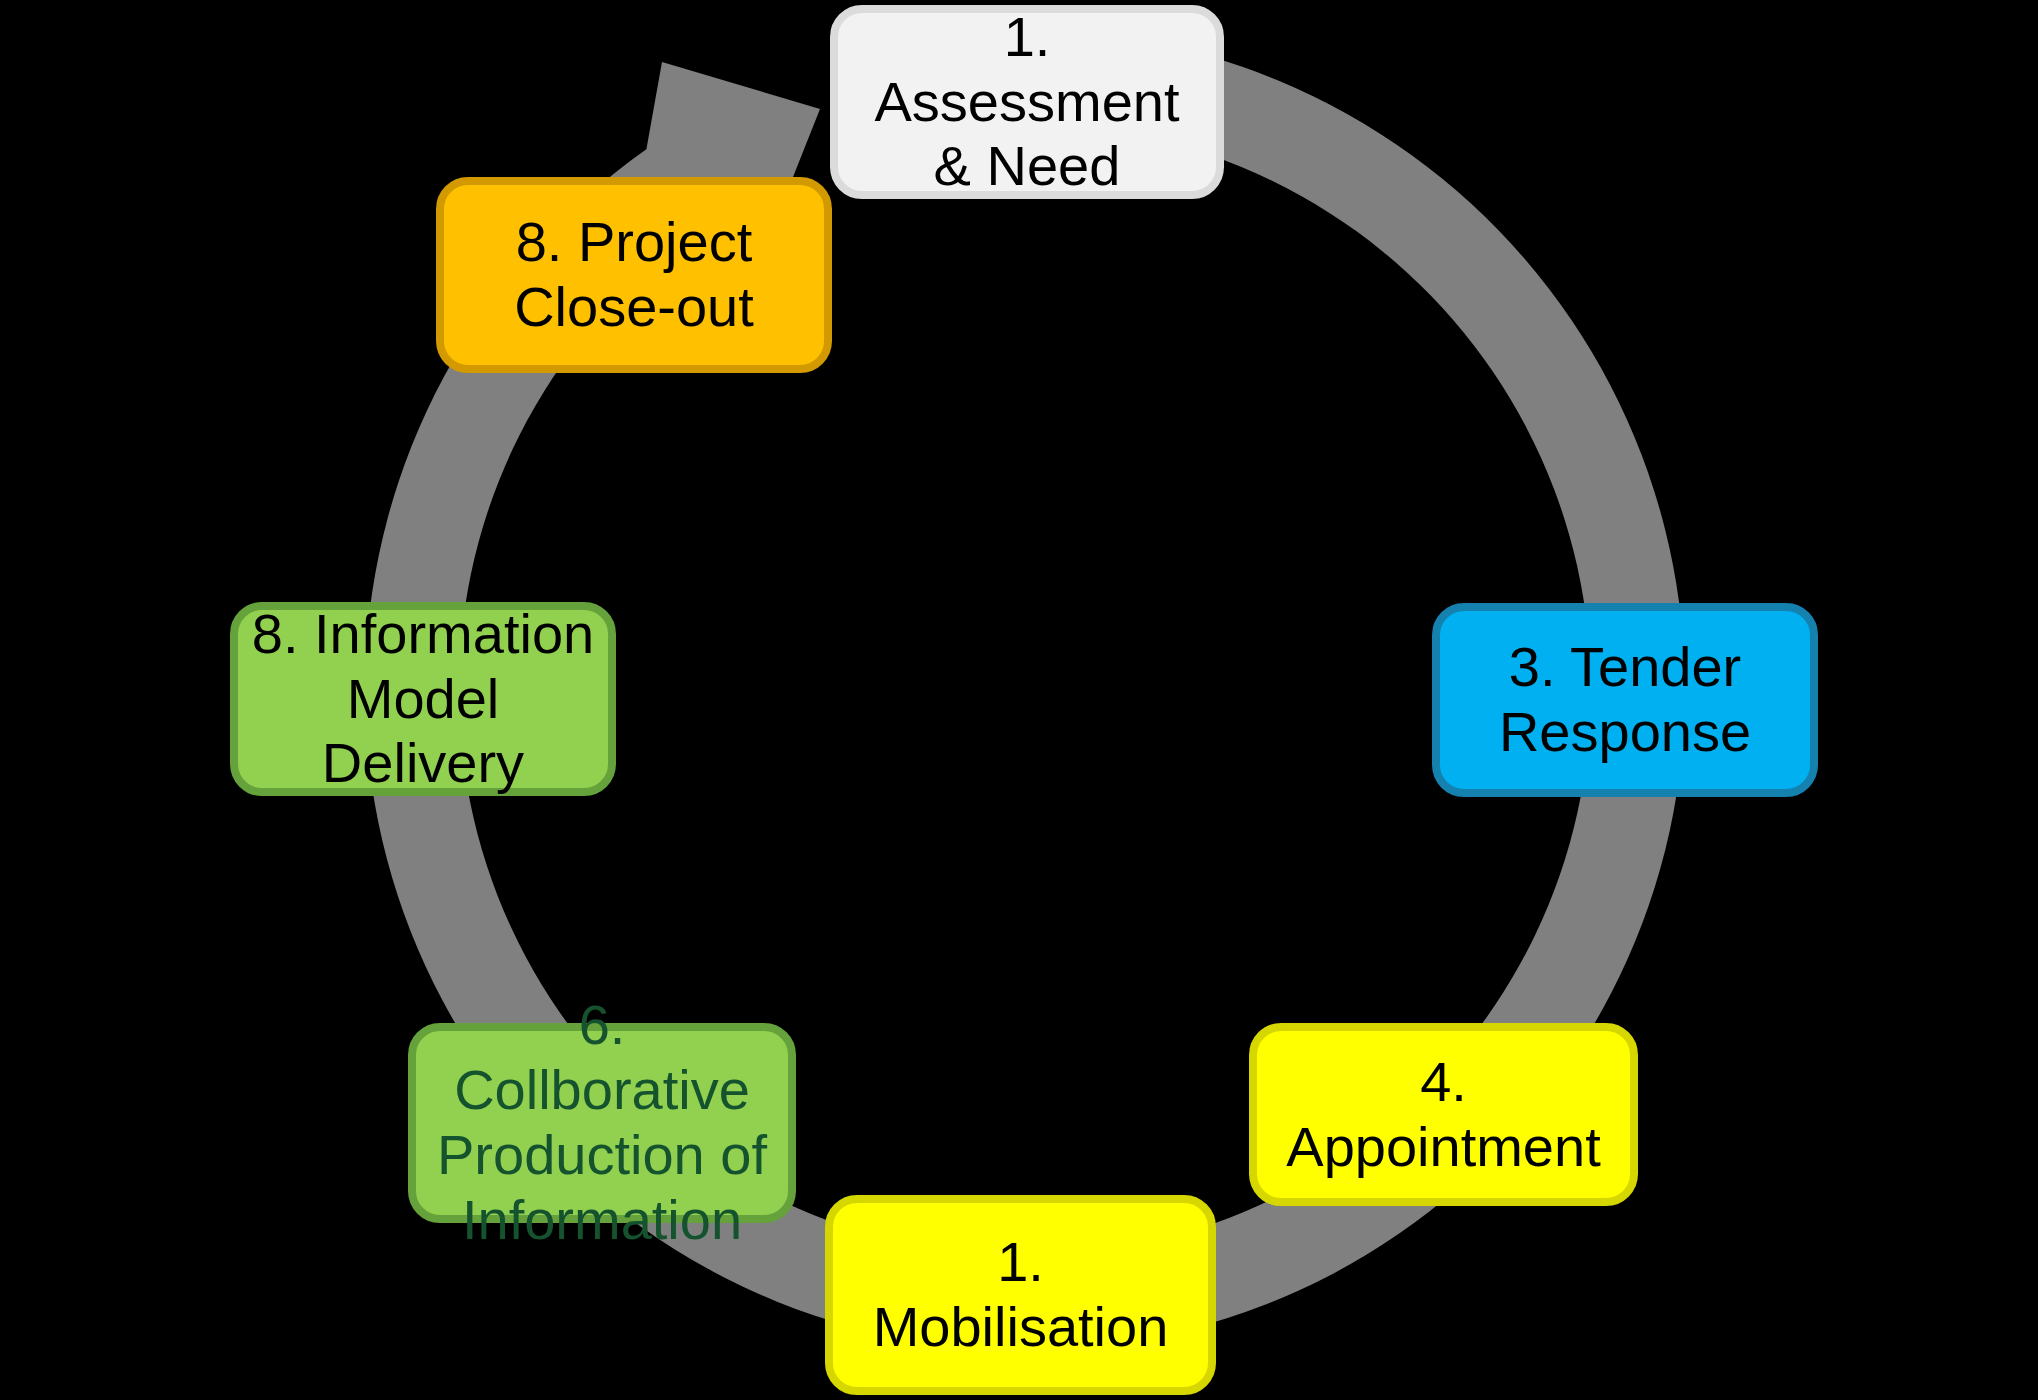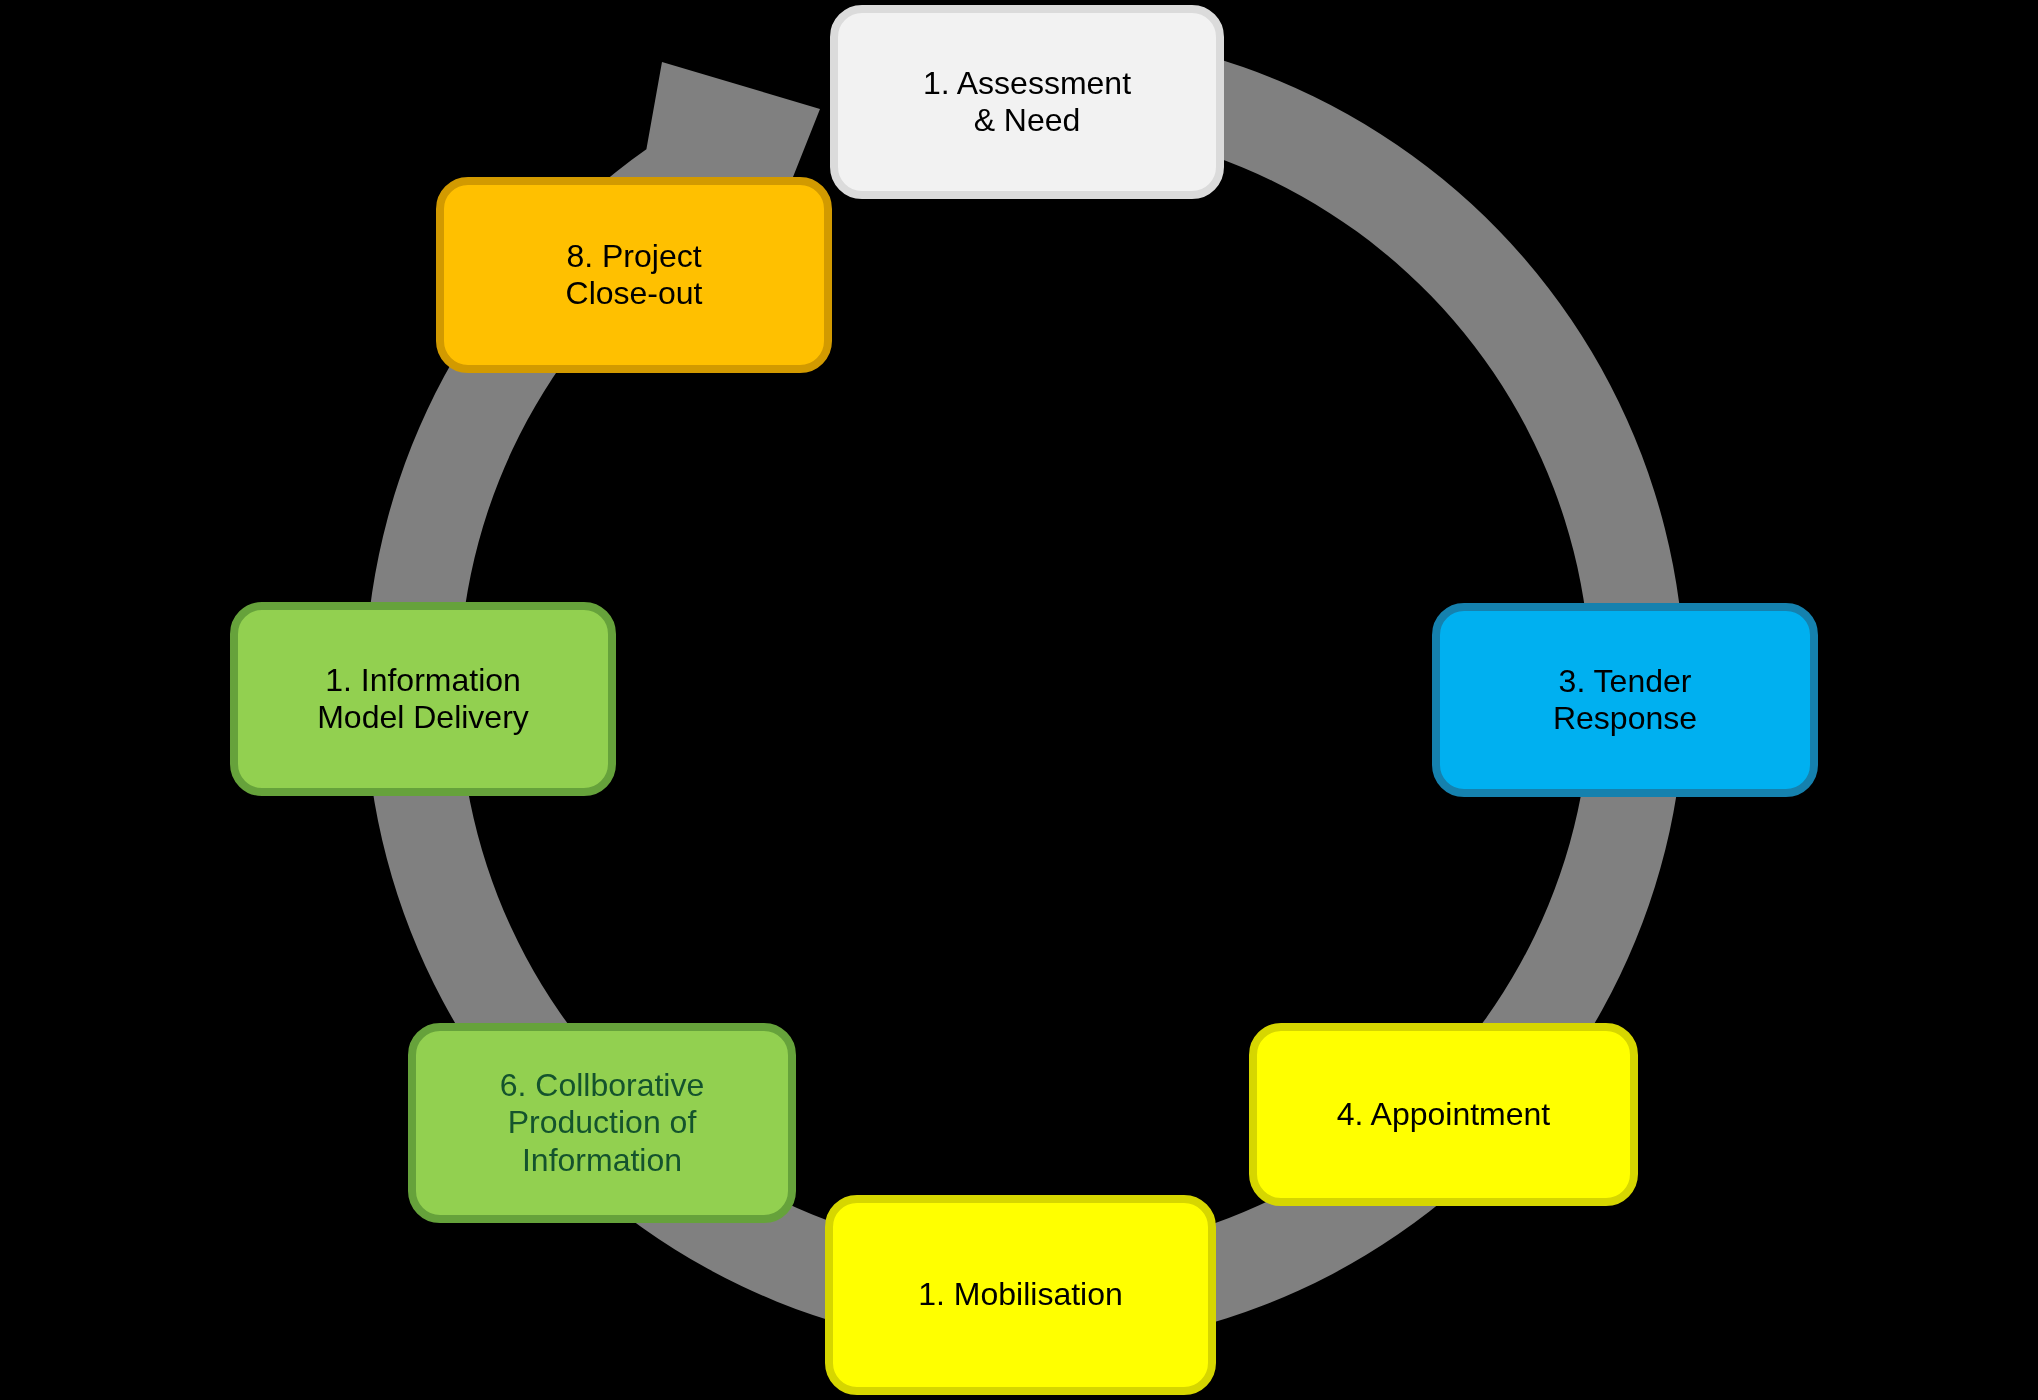--- a/index.html
+++ b/index.html
@@ -24,21 +24,21 @@
   }
   .step {
     position: absolute;
     box-sizing: border-box;
     border: 8px solid #888888;
     border-radius: 32px;
     display: flex;
     align-items: center;
     justify-content: center;
     text-align: center;
-    font-size: 32px;
+    font-size: 56px;
     line-height: 1.16;
     color: #000000;
   }
   .step .label {
     white-space: pre-line;
     padding: 0 10px;
   }
   .step-1 { left: 830px;  top: 5px;    width: 394px; height: 194px; }
   .step-2 { left: 1255px; top: 177px;  width: 394px; height: 196px; }
   .step-3 { left: 1432px; top: 603px;  width: 386px; height: 194px; }
@@ -83,21 +83,21 @@
     <span class="label">1. Mobilisation</span>
   </div>
 
   <div class="step step-6" style="background: rgb(146, 208, 80); border-color: rgb(102, 162, 59); color: #14532d;">
     <span class="label">6. Collborative
 Production of
 Information</span>
   </div>
 
   <div class="step step-7" style="background: rgb(146, 208, 80); border-color: rgb(102, 162, 59); color: rgb(0, 0, 0);">
-    <span class="label">1. Information
+    <span class="label">8. Information
 Model Delivery</span>
   </div>
 
   <div class="step step-8" style="background: rgb(255, 192, 0); border-color: rgb(210, 154, 0); color: rgb(0, 0, 0);">
     <span class="label">8. Project
 Close-out</span>
   </div>
 
 </div>
 

